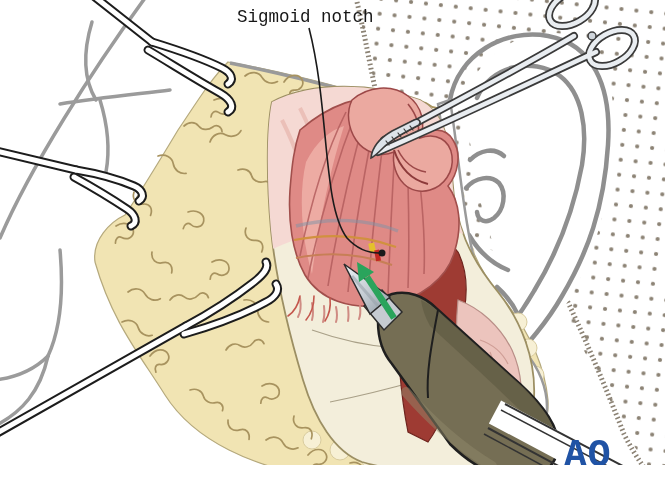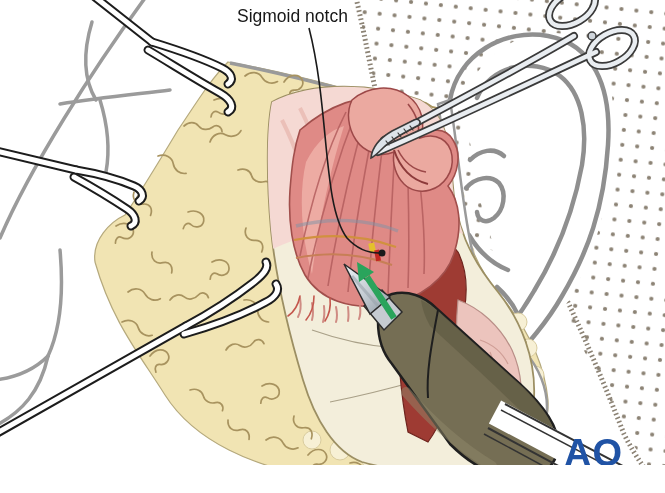--- a/index.html
+++ b/index.html
@@ -1,17 +1,17 @@
 <!DOCTYPE html>
 <html><head>
 <meta charset="utf-8">
 <style>
   html,body{margin:0;padding:0;background:#fff;}
   .stage{position:relative;width:665px;height:465px;background:#ffffff;overflow:hidden;
-         font-family:Liberation Sans, sans-serif;}
+         font-family:Liberation Mono, monospace;}
   .stage svg{position:absolute;left:0;top:0;display:block;}
   .note-label{font-size:17.5px;fill:#161616;}
   .logo-text{font-size:38px;font-weight:bold;letter-spacing:1px;}
 </style>
 </head>
 <body>
 
 <div class="stage">
 <svg width="665" height="493" viewBox="0 0 665 493">
   <defs>

